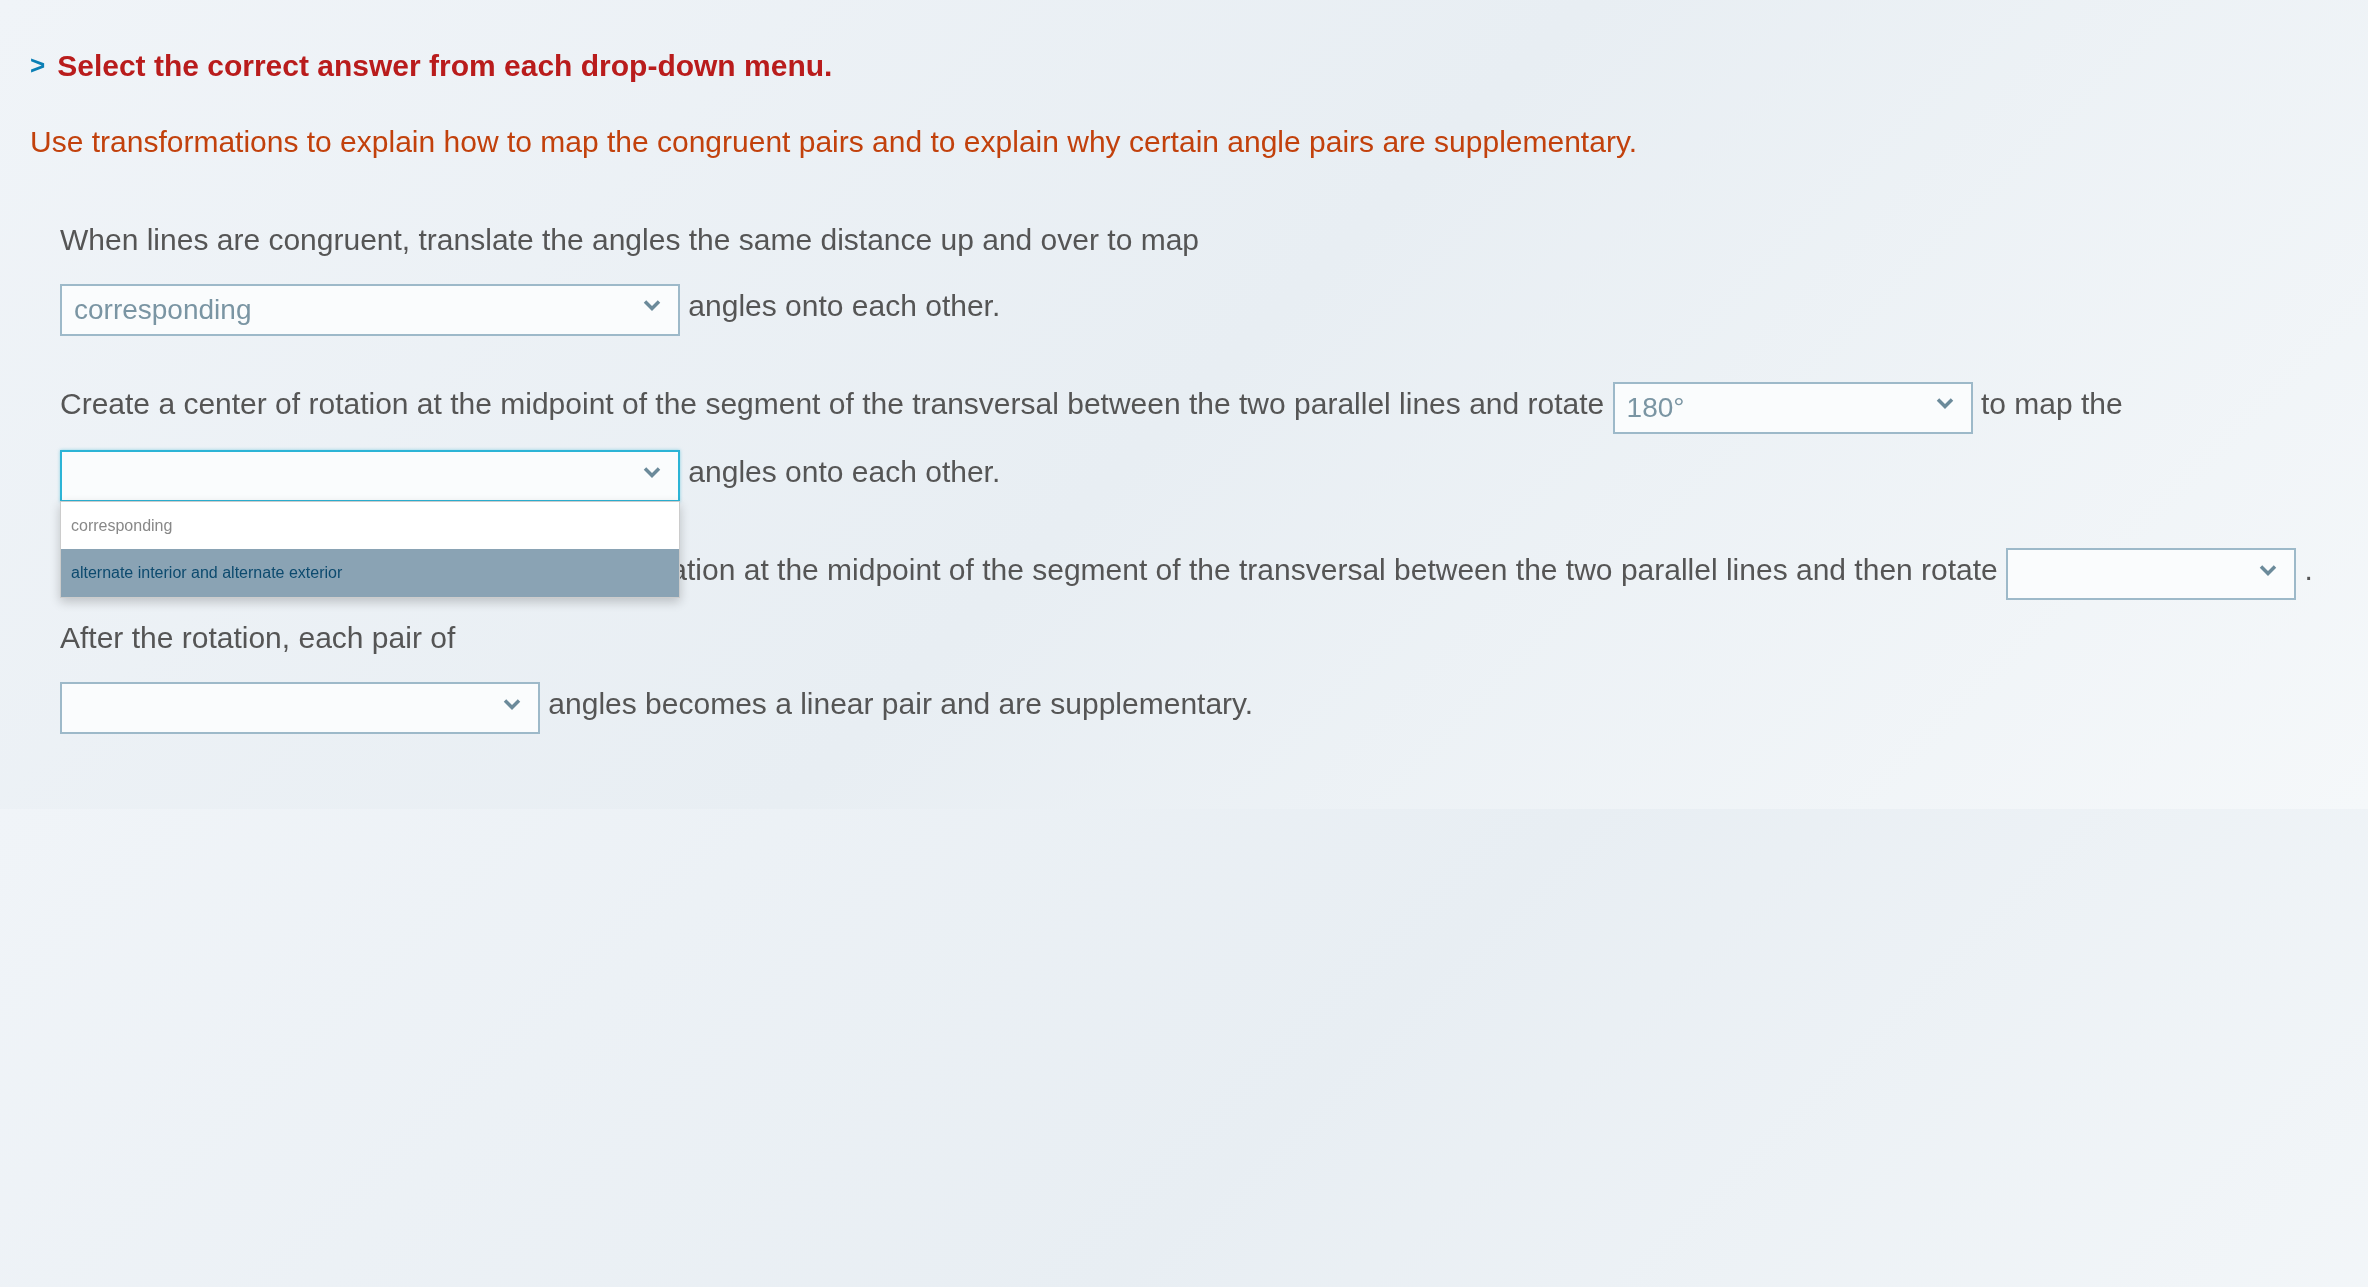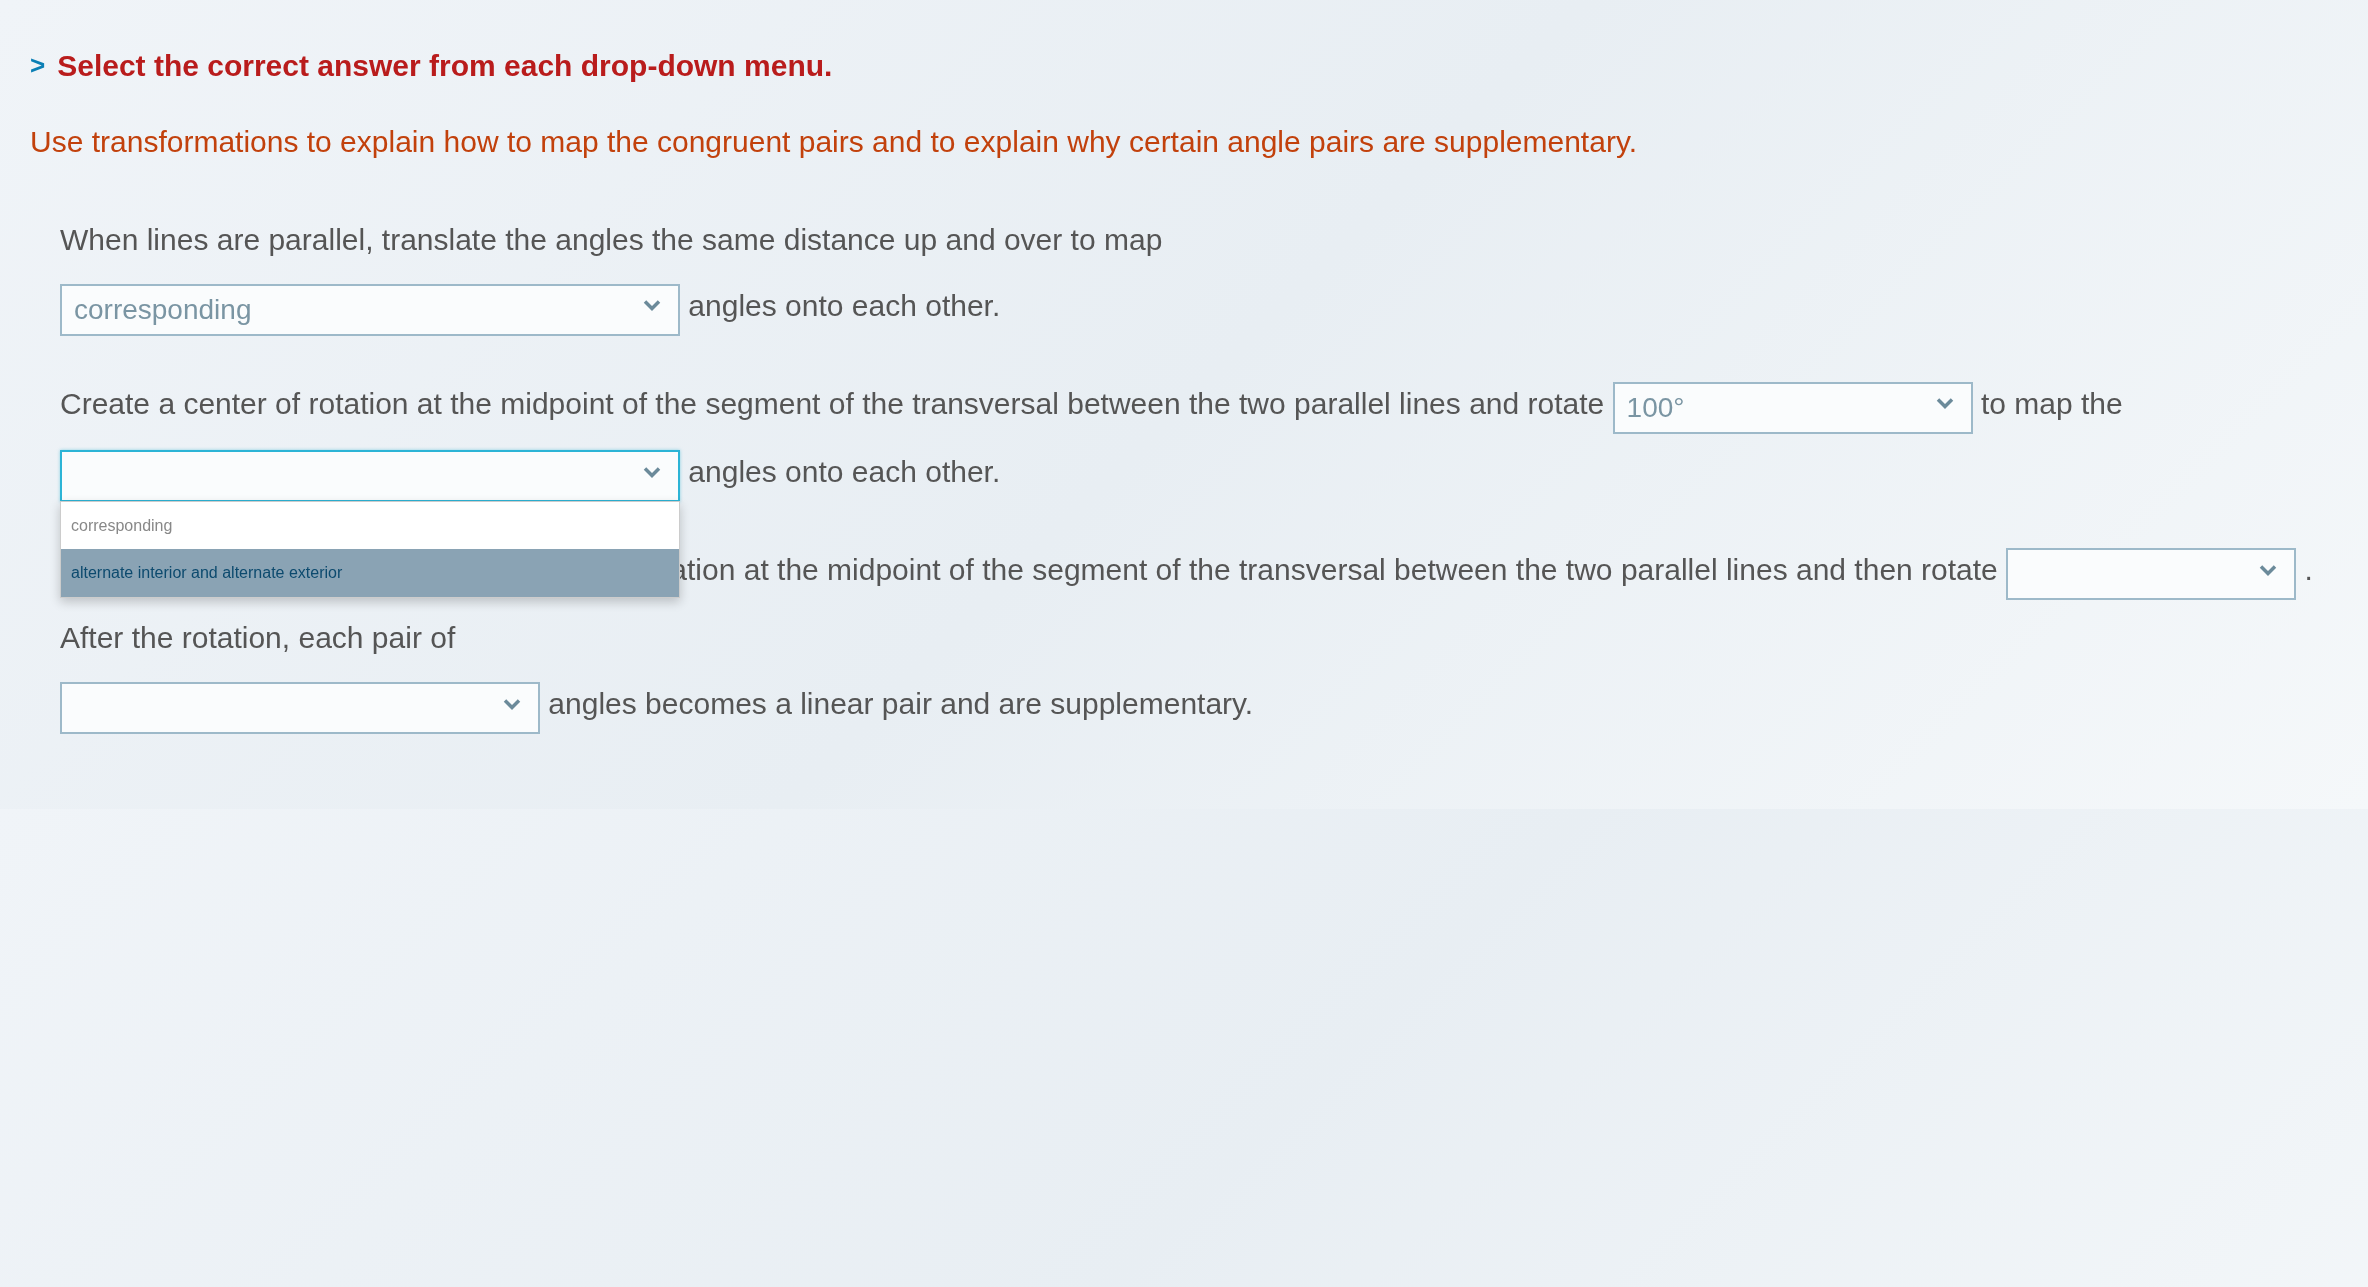--- a/index.html
+++ b/index.html
@@ -116,39 +116,39 @@
 <div class="instruction-line">
   <span class="chevron">&gt;</span>
   <span class="instruction-text">Select the correct answer from each drop-down menu.</span>
 </div>
 
 <div class="context">Use transformations to explain how to map the congruent pairs and to explain why certain angle pairs are supplementary.</div>
 
 <div class="question-block">
 
   <div class="para">
-    <span>When lines are parallel, translate the angles the same distance up and over to map</span><br>
+    <span>When lines are congruent, translate the angles the same distance up and over to map</span><br>
     <span class="dropdown-wrap">
       <span class="dropdown dd1">
         <span class="value">corresponding</span>
         <span class="chev-icon">
           <svg viewBox="0 0 24 24">
               <path d="M6 9l6 6 6-6" fill="none" stroke="#6b8a9a" stroke-width="3"></path>
             </svg>
         </span>
       </span>
     </span>
     <span>angles onto each other.</span>
   </div>
 
   <div class="para">
     <span>Create a center of rotation at the midpoint of the segment of the transversal between the two parallel lines and rotate</span>
     <span class="dropdown-wrap">
       <span class="dropdown dd2">
-        <span class="value">100°</span>
+        <span class="value">180°</span>
         <span class="chev-icon">
           <svg viewBox="0 0 24 24">
               <path d="M6 9l6 6 6-6" fill="none" stroke="#6b8a9a" stroke-width="3"></path>
             </svg>
         </span>
       </span>
     </span>
     <span>to map the</span>
     <span class="dropdown-wrap">
       <span class="dropdown dd3 active">

